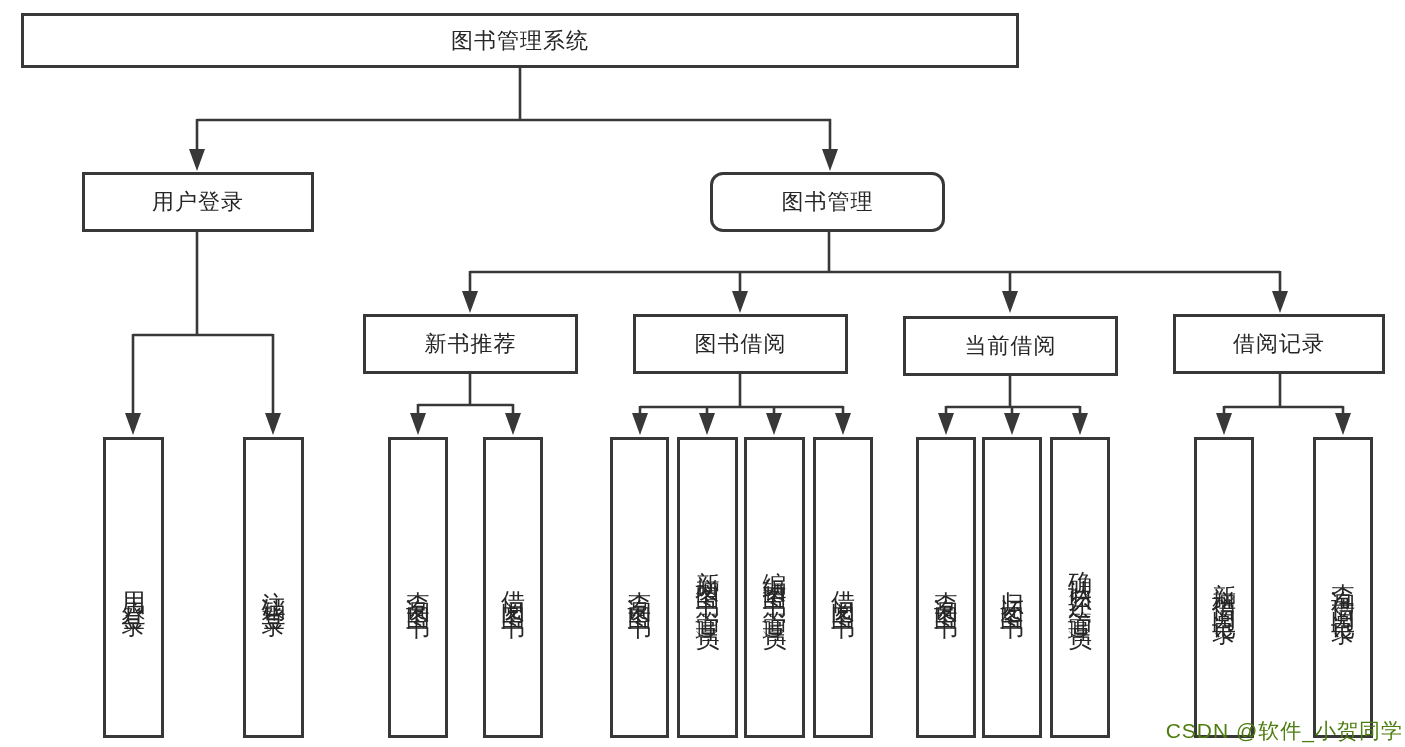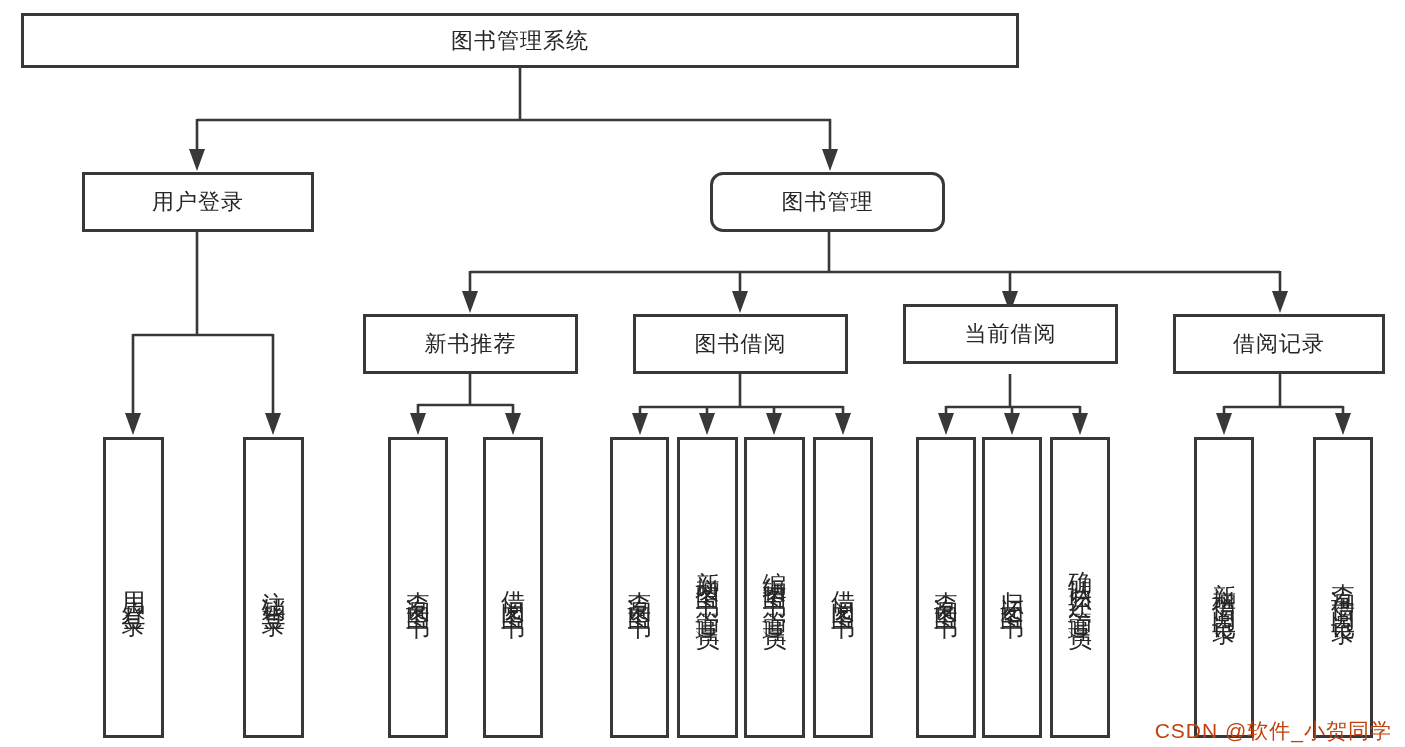--- a/index.html
+++ b/index.html
@@ -38,24 +38,24 @@
   }
   .vtext {
     writing-mode: vertical-rl;
     letter-spacing: 8px;
     font-size: 24px;
     line-height: 1;
     color: #262626;
   }
   .watermark {
     position: absolute;
-    right: 13px;
+    right: 2px;
     bottom: 2px;
     font-size: 21px;
-    color: #c2410c;
+    color: #4d7c0f;
     letter-spacing: 1px;
     white-space: nowrap;
   }
 </style>
 </head>
 <body>
 
 <div class="stage">
 
   <svg class="lines-svg" viewBox="0 0 1405 747" xmlns="http://www.w3.org/2000/svg">
@@ -141,21 +141,21 @@
   <div class="box" style="left:710px; top:172px; width:235px; height:60px;border-radius:13px;">
     <span class="hlabel">图书管理</span>
   </div>
 
   <div class="box" style="left:633px; top:314px; width:215px; height:60px;">
     <span class="hlabel">图书借阅</span>
   </div>
   <div class="box" style="left:363px; top:314px; width:215px; height:60px;">
     <span class="hlabel">新书推荐</span>
   </div>
-  <div class="box" style="left:903px; top:304px; width:215px; height:60px;">
+  <div class="box" style="left:903px; top:316px; width:215px; height:60px;">
     <span class="hlabel">当前借阅</span>
   </div>
   <div class="box" style="left:1173px; top:314px; width:212px; height:60px;">
     <span class="hlabel">借阅记录</span>
   </div>
 
   <div class="box" style="left:103px; top:437px; width:61px; height:301px;">
     <span class="vtext">用户登录</span>
   </div>
   <div class="box" style="left:243px; top:437px; width:61px; height:301px;">

